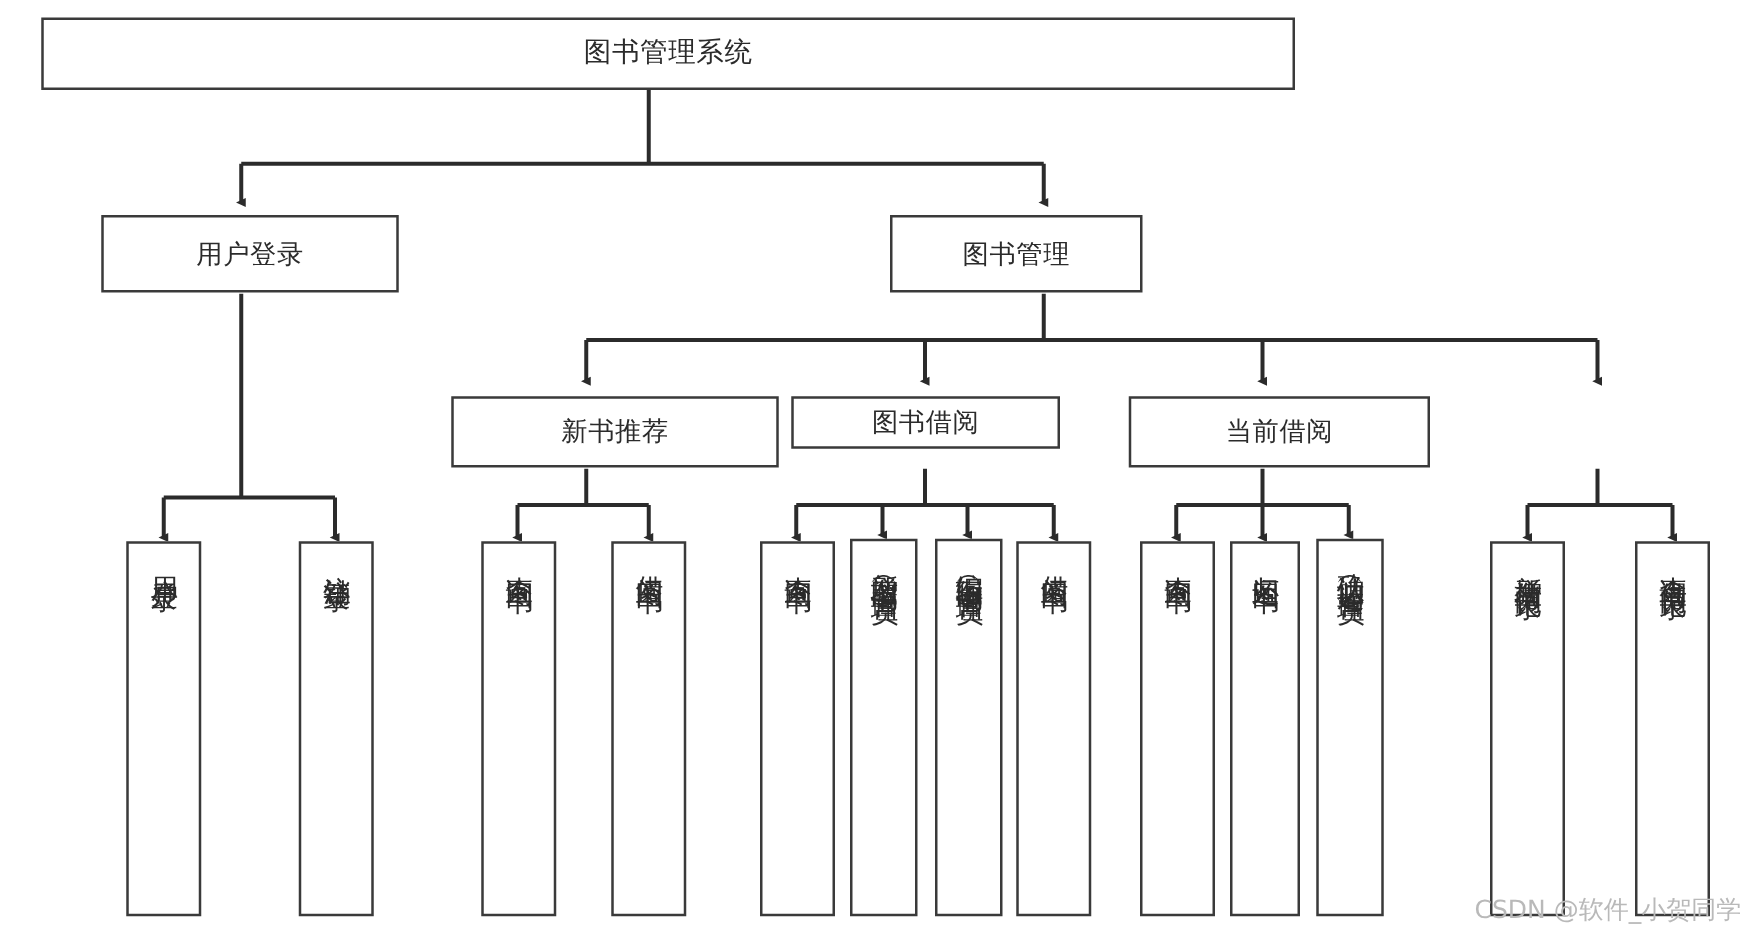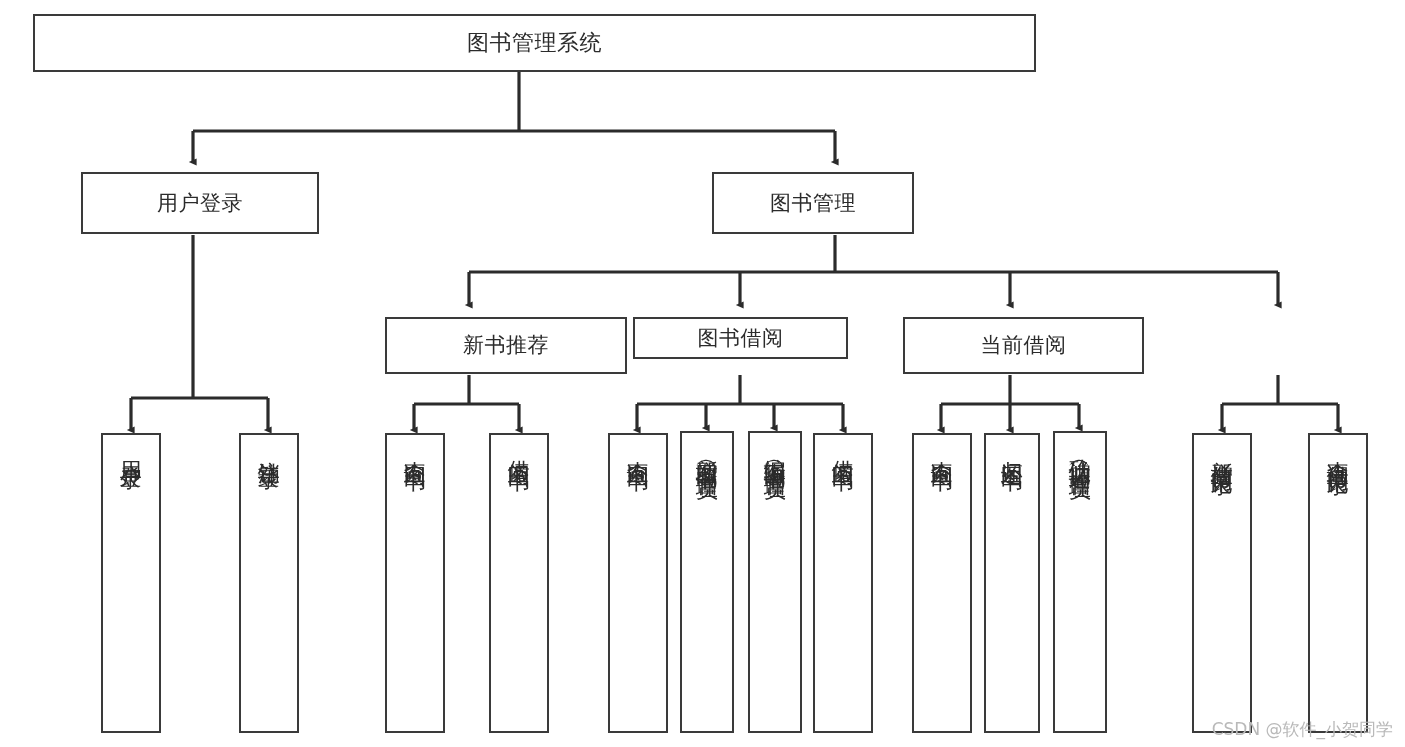--- a/index.html
+++ b/index.html
@@ -57,21 +57,21 @@
     letter-spacing: 3px;
     white-space: nowrap;
   }
   .node.root .node-label {
     font-size: 22px;
   }
   #watermark {
     position: absolute;
     right: 12px;
     bottom: 6px;
-    font-size: 17px;
+    font-size: 20px;
     color: #b9b9b9;
     z-index: 9;
     white-space: nowrap;
     font-family: "DejaVu Sans", "Liberation Sans", sans-serif;
   }
 </style>
 </head>
 <body>
 
 <div id="diagram-root">
@@ -130,21 +130,21 @@
     <span class="node-label">图书管理系统</span>
   </div>
 
   <div class="node horizontal" style="left:81px; top:172px; width:238px; height:62px;">
     <span class="node-label">用户登录</span>
   </div>
   <div class="node horizontal" style="left:712px; top:172px; width:202px; height:62px;">
     <span class="node-label">图书管理</span>
   </div>
 
-  <div class="node horizontal" style="left:361px; top:317px; width:242px; height:57px;margin-left:24px;">
+  <div class="node horizontal" style="left:361px; top:317px; width:262px; height:57px;">
     <span class="node-label">新书推荐</span>
   </div>
   <div class="node horizontal" style="left:633px; top:317px; width:215px; height:42px;">
     <span class="node-label">图书借阅</span>
   </div>
   <div class="node horizontal" style="left:903px; top:317px; width:241px; height:57px;">
     <span class="node-label">当前借阅</span>
   </div>
 
   <div class="node vertical" style="left:101px; top:433px; width:60px; height:300px;">

